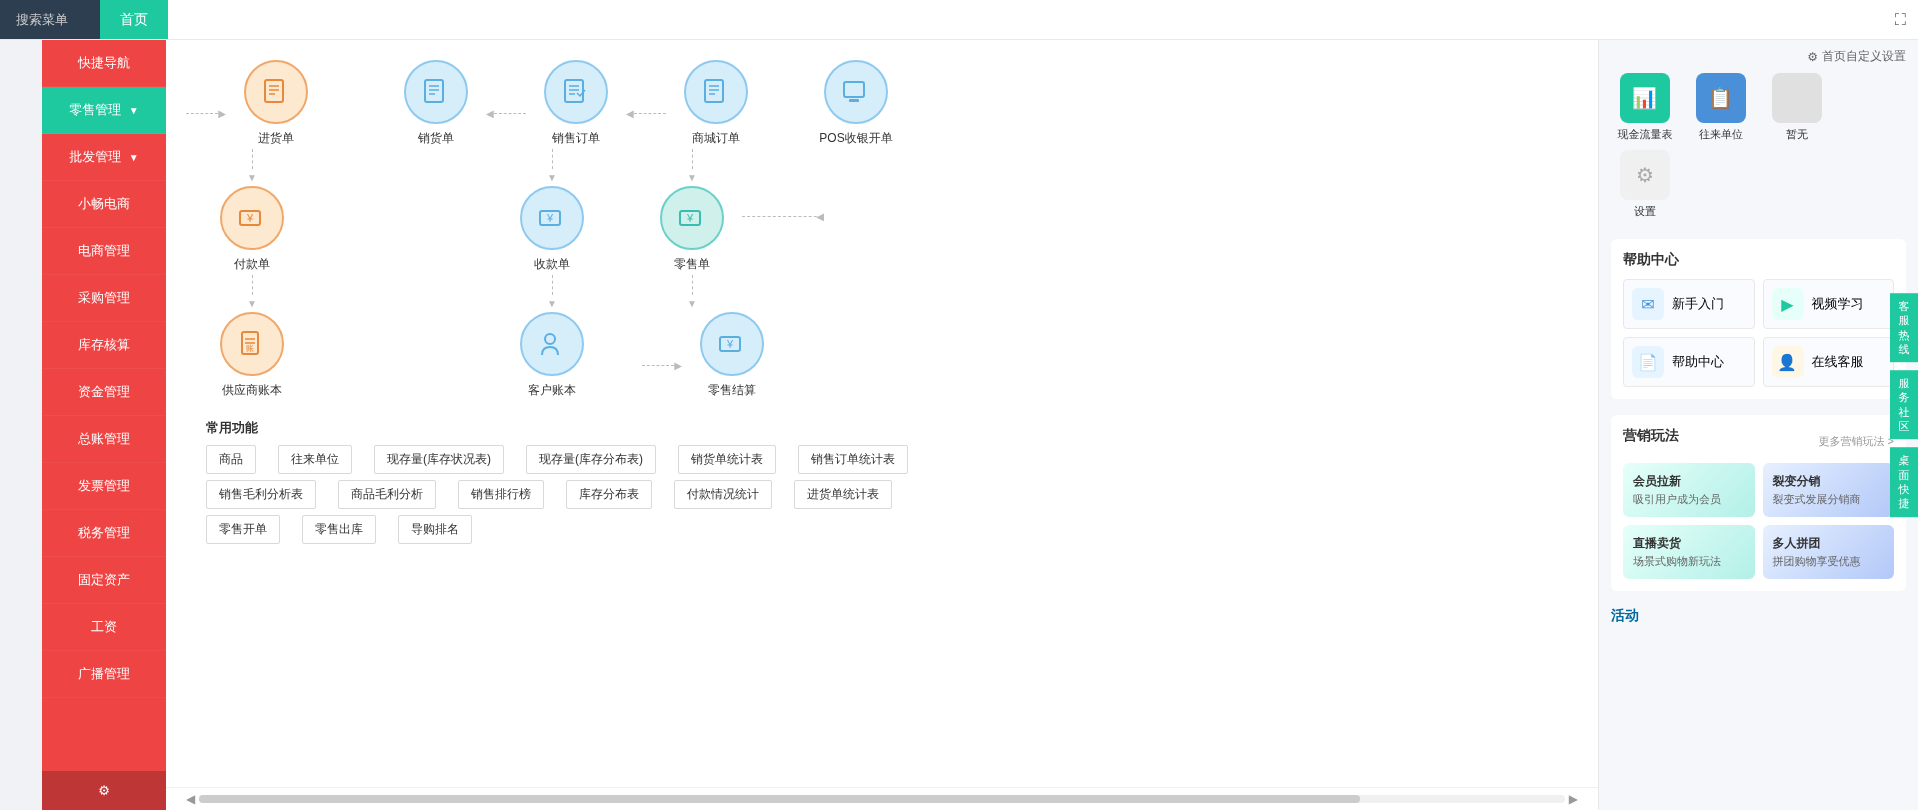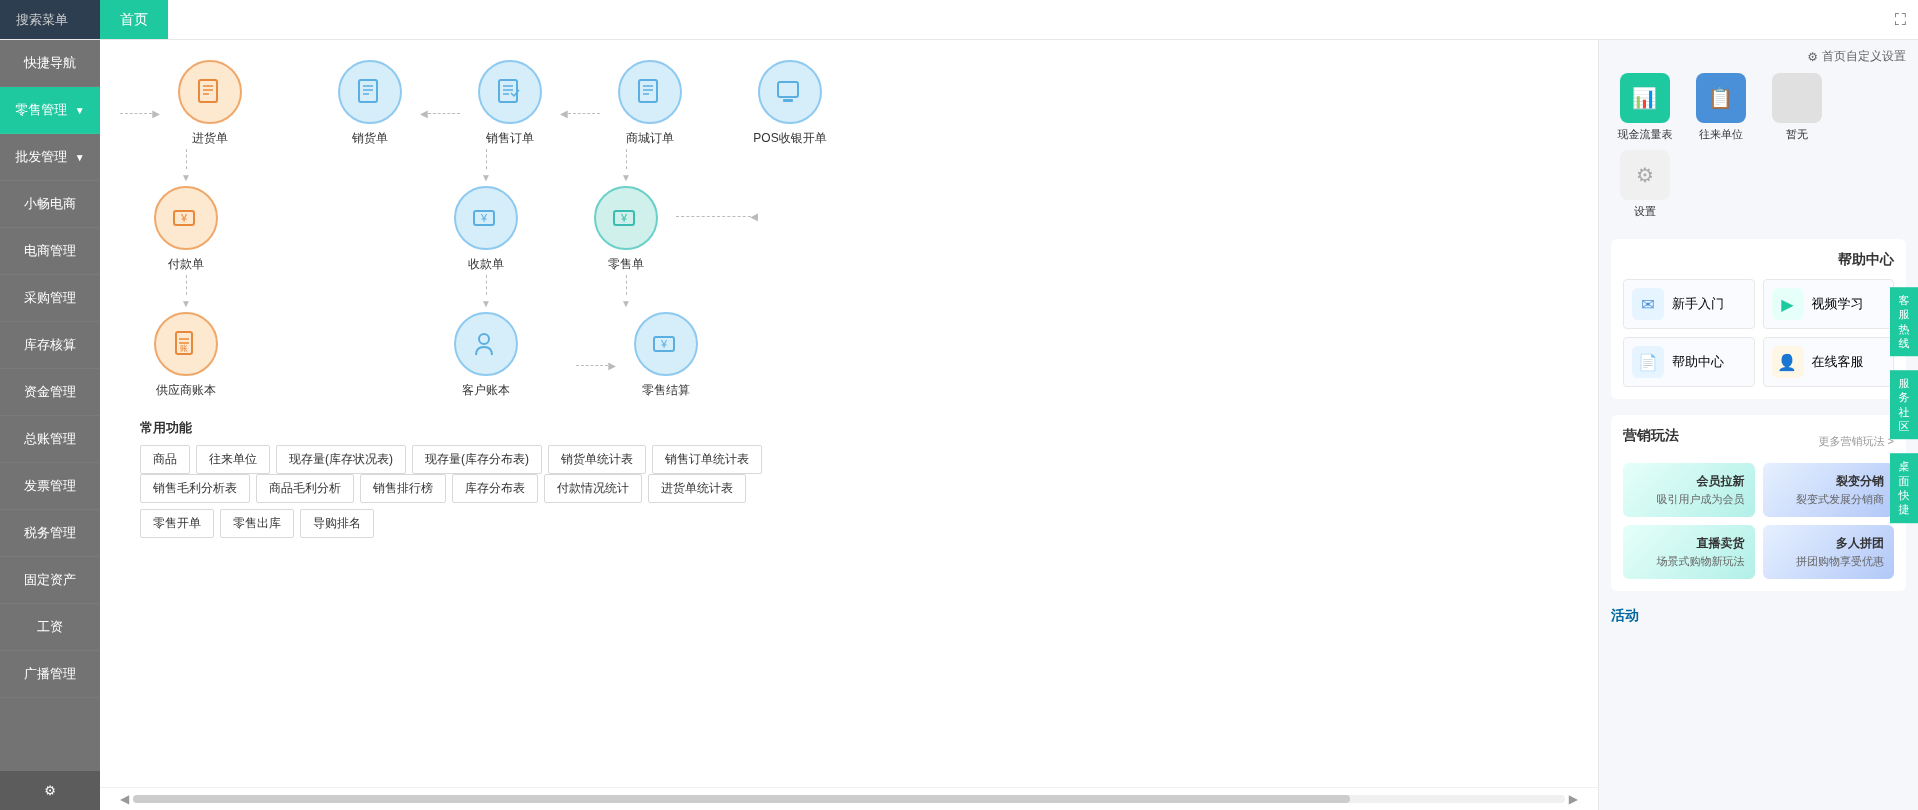--- a/index.html
+++ b/index.html
@@ -9,21 +9,21 @@
     .top-bar { display: flex; align-items: center; background: #fff; border-bottom: 1px solid #e8e8e8; height: 40px; min-height: 40px; }
     .search-menu { background: #2c3e50; color: #ccc; padding: 0 16px; height: 100%; display: flex; align-items: center; font-size: 13px; cursor: pointer; min-width: 100px; }
     .tab-home { background: #1ec9a0; color: #fff; padding: 0 20px; height: 100%; display: flex; align-items: center; font-size: 14px; cursor: pointer; }
     .top-right { margin-left: auto; padding-right: 8px; display: flex; align-items: center; }
     .fullscreen-btn { font-size: 16px; cursor: pointer; color: #666; padding: 4px; }
 
     
     .main-layout { display: flex; flex: 1; overflow: hidden; }
 
     
-    .sidebar { width: 100px; background: #737373; color: #fff; display: flex; flex-direction: column; overflow-y: auto; }
+    .sidebar { width: 124px; background: #ef4444; color: #fff; display: flex; flex-direction: column; overflow-y: auto; margin-left: 42px; }
     .sidebar-item { padding: 14px 8px; text-align: center; cursor: pointer; font-size: 13px; position: relative; border-bottom: 1px solid rgba(255,255,255,0.05); }
     .sidebar-item.active { background: #1ec9a0; }
     .sidebar-item .arrow { font-size: 10px; margin-left: 4px; }
     .sidebar-bottom { margin-top: auto; }
     .sidebar-settings { padding: 12px 8px; text-align: center; cursor: pointer; background: rgba(0,0,0,0.2); }
 
     
     .content-area { flex: 1; display: flex; overflow: hidden; }
 
     
@@ -34,21 +34,21 @@
     .flow-node { display: flex; flex-direction: column; align-items: center; min-width: 100px; position: relative; }
     .node-circle { width: 64px; height: 64px; border-radius: 50%; display: flex; align-items: center; justify-content: center; font-size: 22px; margin-bottom: 6px; }
     .node-circle.orange { background: #fde8d0; color: #e8883a; border: 2px solid #f0a86a; }
     .node-circle.blue { background: #d6eef9; color: #5baee0; border: 2px solid #8ec9f0; }
     .node-circle.teal { background: #d0f0ec; color: #3abcb0; border: 2px solid #6ad0c8; }
     .node-label { font-size: 12px; color: #333; text-align: center; }
 
     
     .common-func { padding: 10px 20px 10px 20px; }
     .common-func-title { font-size: 13px; color: #333; margin-bottom: 8px; font-weight: bold; }
-    .func-buttons { display: flex; flex-wrap: wrap; gap: 6px; }
+    .func-buttons { display: flex; flex-wrap: wrap; gap: 22px; }
     .func-btn { border: 1px solid #d9d9d9; background: #fff; padding: 5px 12px; font-size: 12px; cursor: pointer; border-radius: 2px; color: #333; white-space: nowrap; }
 
     
     .scroll-bar-row { display: flex; align-items: center; padding: 4px 20px; border-top: 1px solid #f0f0f0; }
     .scroll-track { flex: 1; height: 8px; background: #f0f0f0; border-radius: 4px; margin: 0 4px; position: relative; }
     .scroll-thumb { height: 8px; background: #ccc; border-radius: 4px; width: 85%; }
     .scroll-arrow { color: #999; cursor: pointer; font-size: 12px; }
 
     
     .right-panel { width: 320px; background: #f5f7fa; border-left: 1px solid #e8e8e8; display: flex; flex-direction: column; overflow-y: auto; padding: 0; }
@@ -61,41 +61,41 @@
     .quick-icons { display: flex; gap: 8px; padding: 0 12px 12px 12px; flex-wrap: wrap; }
     .quick-icon-item { display: flex; flex-direction: column; align-items: center; gap: 4px; cursor: pointer; width: 68px; }
     .quick-icon-box { width: 50px; height: 50px; border-radius: 8px; display: flex; align-items: center; justify-content: center; font-size: 20px; }
     .quick-icon-box.teal { background: #1ec9a0; color: #fff; }
     .quick-icon-box.blue { background: #4a90d9; color: #fff; }
     .quick-icon-box.gray { background: #e0e0e0; color: #999; }
     .quick-icon-box.light { background: #f0f0f0; color: #aaa; }
     .quick-icon-label { font-size: 11px; color: #333; text-align: center; }
 
     
-    .section-card { background: #fff; margin: 8px 12px; border-radius: 6px; padding: 12px; text-align: right; }
+    .section-card { background: #fff; margin: 8px 12px; border-radius: 6px; padding: 12px; }
     .section-title { font-size: 14px; font-weight: bold; color: #333; margin-bottom: 10px; }
     .help-grid { display: grid; grid-template-columns: 1fr 1fr; gap: 8px; }
     .help-item { display: flex; align-items: center; gap: 8px; padding: 8px; border: 1px solid #e8e8e8; border-radius: 4px; cursor: pointer; background: #f9fbff; }
     .help-icon { width: 32px; height: 32px; border-radius: 6px; display: flex; align-items: center; justify-content: center; font-size: 16px; }
     .help-icon.blue { background: #e6f4ff; color: #4a90d9; }
     .help-icon.green { background: #e6fff9; color: #1ec9a0; }
     .help-icon.orange { background: #fff7e6; color: #e8883a; }
 
     
     .marketing-header { display: flex; justify-content: space-between; align-items: center; margin-bottom: 8px; }
     .more-link { font-size: 11px; color: #999; cursor: pointer; }
     .marketing-grid { display: grid; grid-template-columns: 1fr 1fr; gap: 8px; }
     .marketing-item { padding: 10px; border-radius: 6px; cursor: pointer; }
     .marketing-item.teal-bg { background: linear-gradient(135deg, #e6fff9, #b2f0e8); }
     .marketing-item.blue-bg { background: linear-gradient(135deg, #e6f0ff, #b2c8f8); }
     .marketing-item-title { font-size: 12px; font-weight: bold; color: #333; margin-bottom: 2px; }
     .marketing-item-desc { font-size: 11px; color: #666; }
 
     
-    .float-btns { position: fixed; right: 0; top: 50%; transform: translateY(-50%); display: flex; flex-direction: column; gap: 14px; z-index: 100; }
+    .float-btns { position: fixed; right: 0; top: 50%; transform: translateY(-50%); display: flex; flex-direction: column; gap: 8px; z-index: 100; }
     .float-btn { background: #1ec9a0; color: #fff; padding: 6px 4px; font-size: 11px; text-align: center; cursor: pointer; width: 28px; line-height: 1.3; }
 
     
     .activity-title { font-size: 14px; font-weight: bold; color: #0369a1; padding: 8px 12px 4px 12px; }
   </style>
 </head>
 <body>
 
 <div class="top-bar">
   <div class="search-menu">搜索菜单</div>
@@ -358,21 +358,21 @@
         <div class="common-func">
           <div class="common-func-title">常用功能</div>
           <div class="func-buttons">
             <button class="func-btn">商品</button>
             <button class="func-btn">往来单位</button>
             <button class="func-btn">现存量(库存状况表)</button>
             <button class="func-btn">现存量(库存分布表)</button>
             <button class="func-btn">销货单统计表</button>
             <button class="func-btn">销售订单统计表</button>
           </div>
-          <div class="func-buttons" style="">
+          <div class="func-buttons" style="margin-top:6px;">
             <button class="func-btn">销售毛利分析表</button>
             <button class="func-btn">商品毛利分析</button>
             <button class="func-btn">销售排行榜</button>
             <button class="func-btn">库存分布表</button>
             <button class="func-btn">付款情况统计</button>
             <button class="func-btn">进货单统计表</button>
           </div>
           <div class="func-buttons" style="margin-top:6px;">
             <button class="func-btn">零售开单</button>
             <button class="func-btn">零售出库</button>

